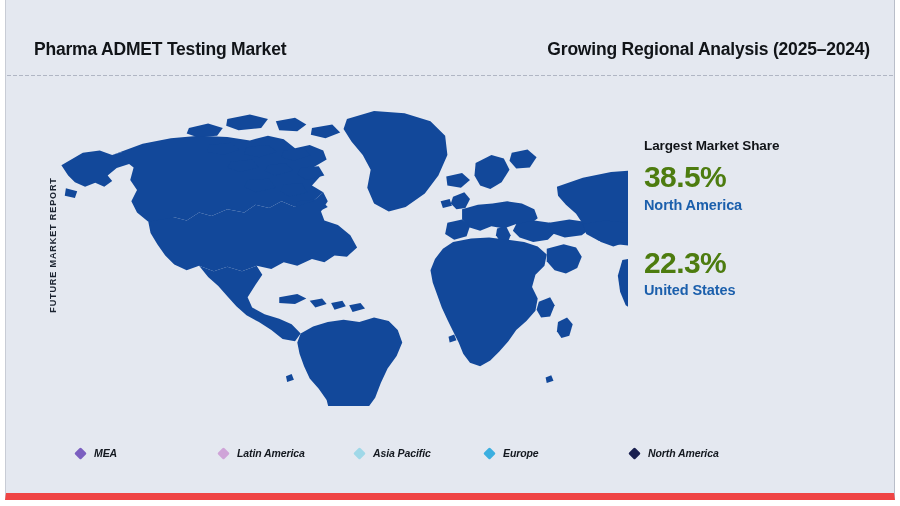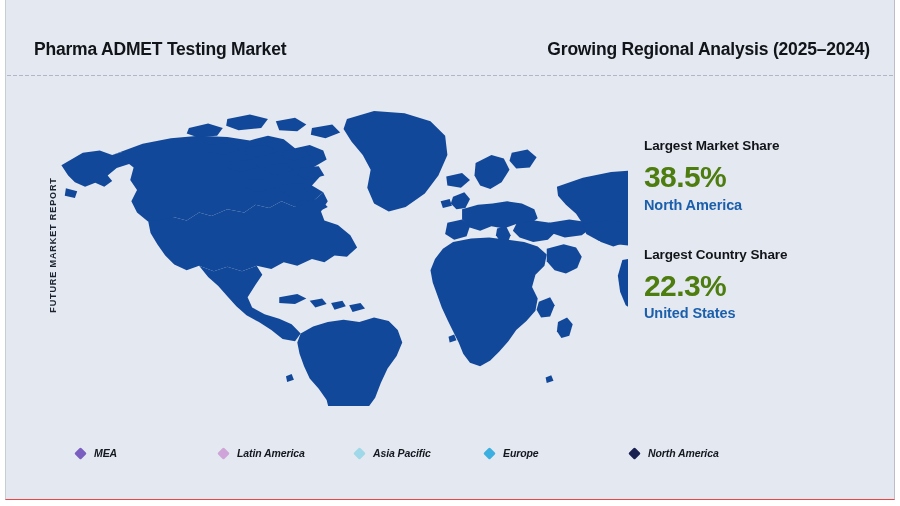--- a/index.html
+++ b/index.html
@@ -23,21 +23,21 @@
 
   
   .card {
     position: absolute;
     left: 5px;
     top: 0px;
     width: 890px;
     height: 500px;
     background: #e4e8f0;
     border-right: 1px solid #b9bec9;
-    border-bottom: 1px solid #ef4444;
+    border-bottom: 7px solid #ef4444;
     border-left: 1px solid #c8ccd5;
     box-sizing: border-box;
   }
 
   
   .header {
     position: absolute;
     left: 0;
     top: 0;
     width: 100%;
@@ -290,21 +290,20 @@
 
     <div class="stats">
 
       <div class="stat-block">
         <div class="stat-label">Largest Market Share</div>
         <div class="stat-value">38.5%</div>
         <div class="stat-sub">North America</div>
       </div>
 
       <div class="stat-block">
-        <div class="stat-label">Largest Country Share</div>
         <div class="stat-value">22.3%</div>
         <div class="stat-sub">United States</div>
       </div>
 
     </div>
 
     <div class="legend">
 
       <div class="legend-item" style="width:143px">
         <span class="legend-dot" style="background: rgb(123, 95, 192);"></span>

